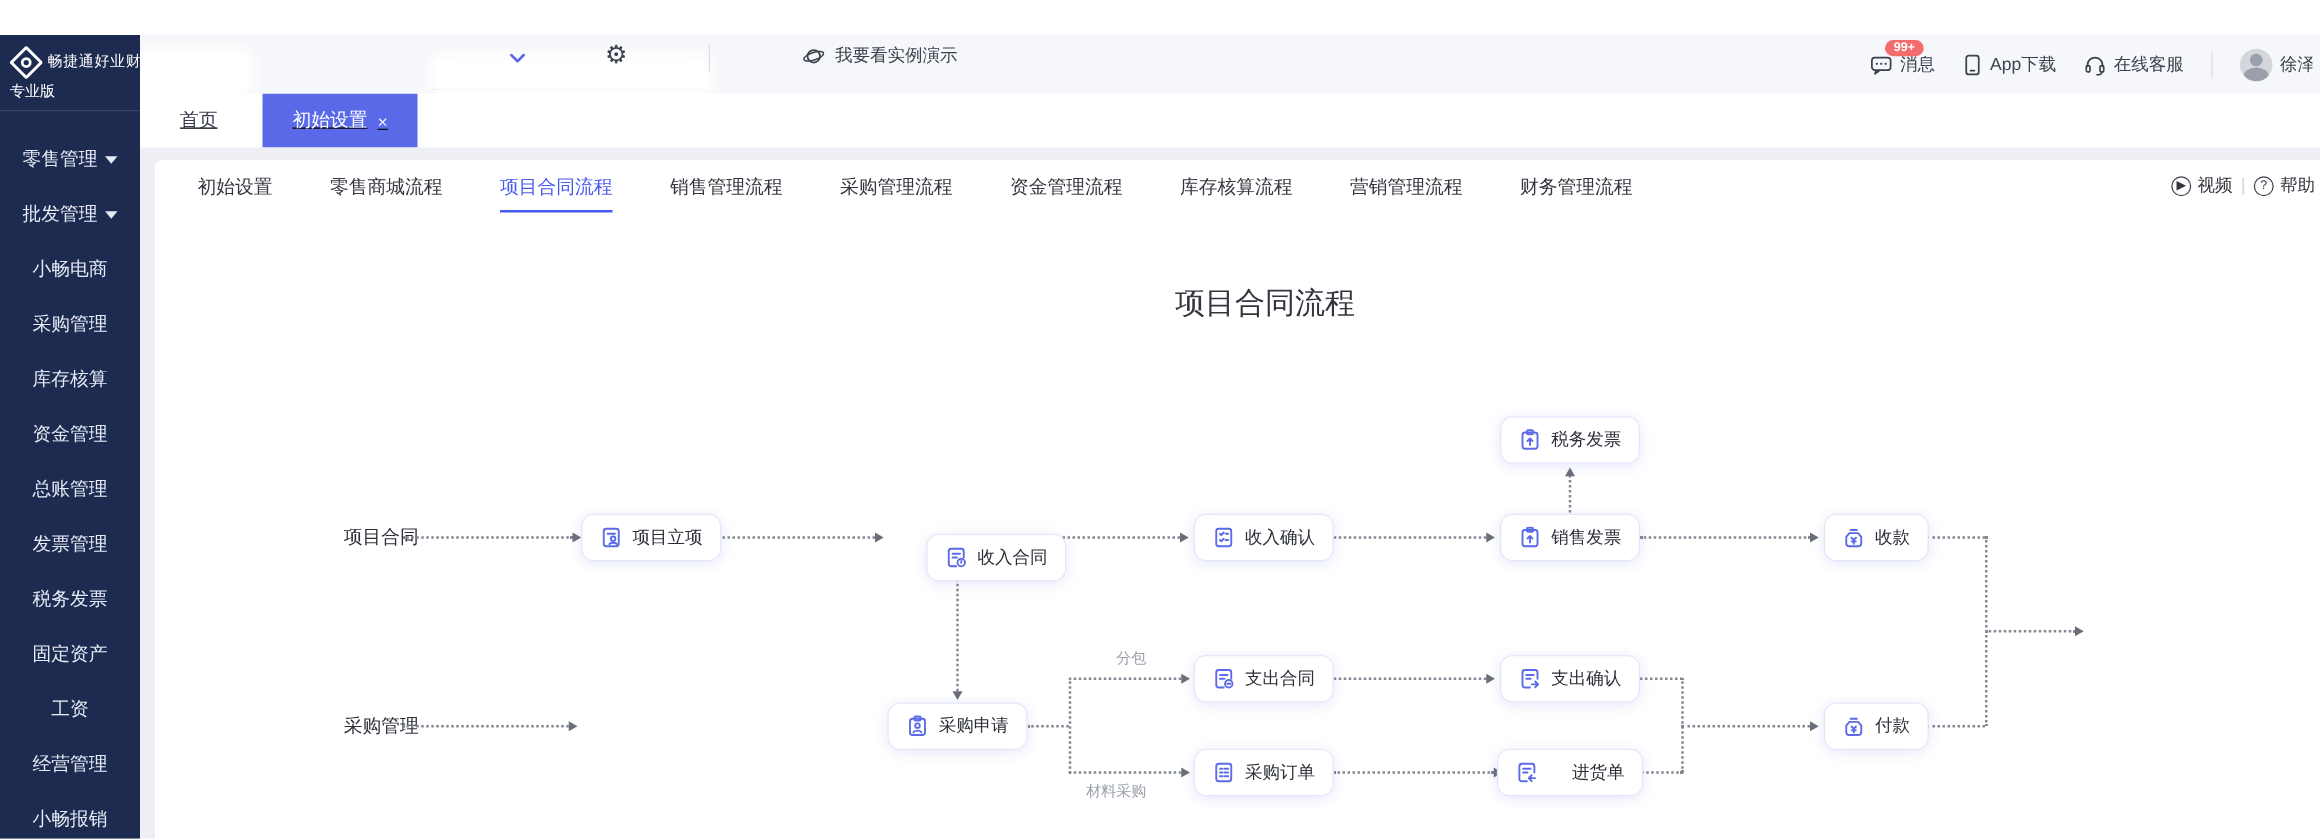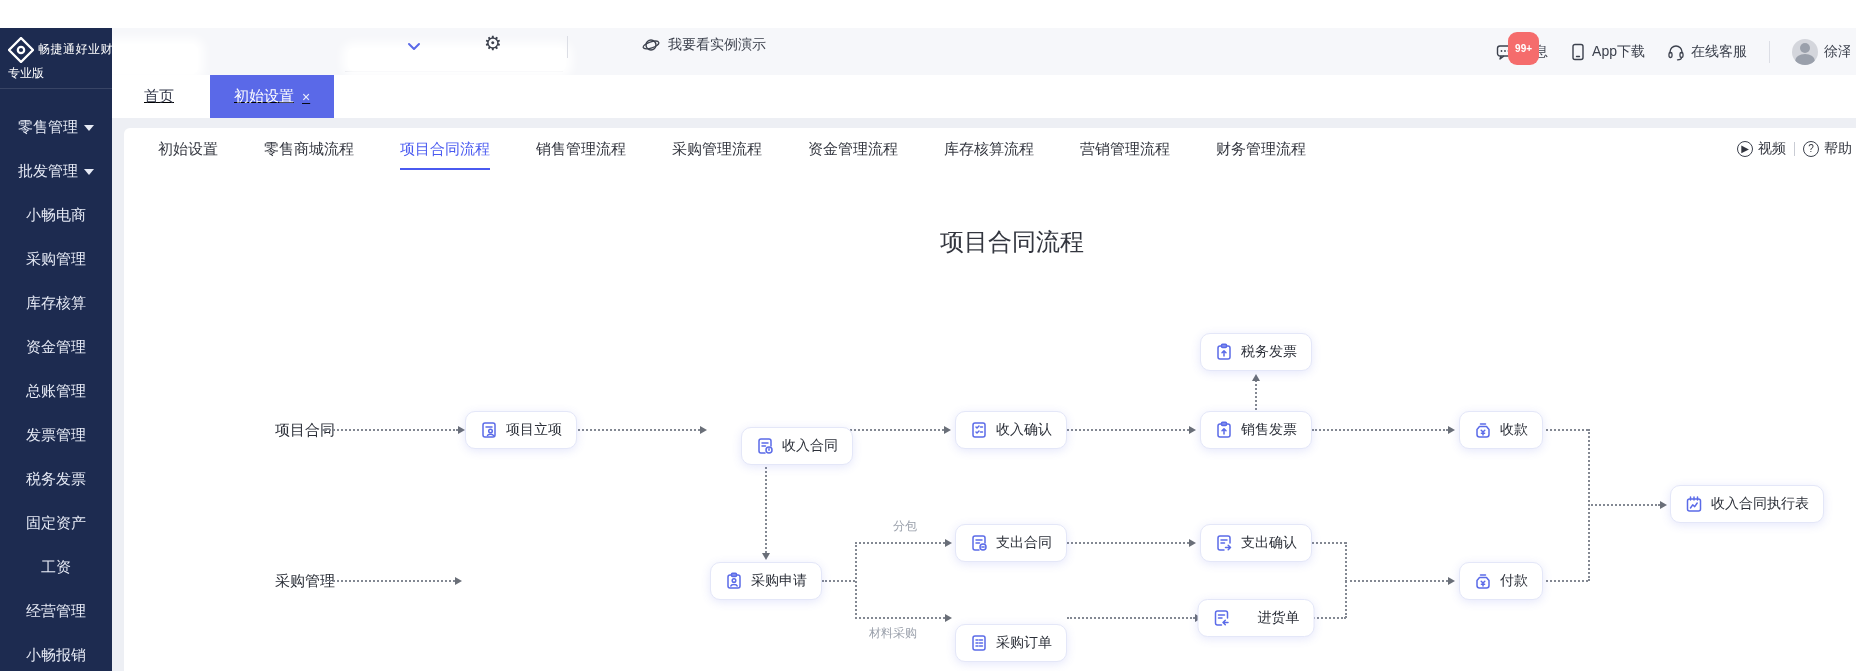--- a/index.html
+++ b/index.html
@@ -30,21 +30,21 @@
   .blur2 { left:236px; top:20px; width:218px; height:23px; }
   .chev { position:absolute; left:292px; top:9px; color:#5a69e8; }
   .gear { position:absolute; left:372px; top:3px; font-size:20px; cursor:pointer; color:#3c414d;
     font-family:"DejaVu Sans",sans-serif; }
   .hdiv { position:absolute; left:455px; top:8px; height:22px; border-left:1px solid #dcdee5; }
   .demo { position:absolute; left:530px; top:8px; display:flex; gap:8px; align-items:center; cursor:pointer; }
   .hdr-right { position:absolute; right:0; top:0; height:47px; display:flex; align-items:center;
     gap:22px; padding-right:6px; white-space:nowrap; overflow:hidden; }
   .hbtn { display:flex; align-items:center; gap:6px; cursor:pointer; position:relative; }
   .badge { position:absolute; top:-11px; left:12px; background:#f56c6c; color:#fff; font-size:10px;
-    padding:11px 7px; border-radius:9px; font-weight:bold; }
+    padding:1px 7px; border-radius:9px; font-weight:bold; }
   .vdiv { height:22px; border-left:1px solid #dcdee5; }
   .avatar { width:26px; height:26px; border-radius:50%; background:#d4d6dc; position:relative;
     overflow:hidden; flex:0 0 auto; cursor:pointer; }
   .avatar::before { content:""; position:absolute; left:8px; top:4px; width:10px; height:10px;
     border-radius:50%; background:#9aa0ab; }
   .avatar::after { content:""; position:absolute; left:3px; top:15px; width:20px; height:14px;
     border-radius:50%; background:#9aa0ab; }
   .uname { max-width:26px; overflow:hidden; }
 
   
@@ -365,21 +365,21 @@
     </div>
     <div class="node" style="left:1256px; top:543px;">
       <svg class="nico" width="18" height="18" viewBox="0 0 18 18">
         <path d="M15 9V4a2 2 0 0 0-2-2H5a2 2 0 0 0-2 2v10a2 2 0 0 0 2 2h4"></path>
         <line x1="6" y1="6" x2="12" y2="6"></line>
           <line x1="6" y1="9" x2="9.5" y2="9"></line>
         <path d="M10.5 13.5h5M13.2 11.2l2.3 2.3-2.3 2.3"></path>
       </svg>
       <span>支出确认</span>
     </div>
-    <div class="node" style="left:1011px; top:643px;">
+    <div class="node" style="left:1011px; top:618px;">
       <svg class="nico" width="18" height="18" viewBox="0 0 18 18">
         <rect x="3" y="2" width="12" height="14" rx="2"></rect>
         <line x1="6" y1="6" x2="8" y2="6"></line>
           <line x1="9.5" y1="6" x2="12.5" y2="6"></line>
         <line x1="6" y1="9" x2="8" y2="9"></line>
           <line x1="9.5" y1="9" x2="12.5" y2="9"></line>
         <line x1="6" y1="12" x2="8" y2="12"></line>
           <line x1="9.5" y1="12" x2="12.5" y2="12"></line>
       </svg>
       <span>采购订单</span>
@@ -394,26 +394,16 @@
       <span>进货单</span>
     </div>
     <div class="node" style="left:1501px; top:581px;">
       <svg class="nico" width="18" height="18" viewBox="0 0 18 18">
         <path d="M5.5 5.5h7l2.5 3v5a2.5 2.5 0 0 1-2.5 2.5H5.5A2.5 2.5 0 0 1 3 13.5v-5z"></path>
         <path d="M6.5 3h5"></path>
           <path d="M7.2 9.2L9 11l1.8-1.8M9 11v3M7.4 12.2h3.2"></path>
       </svg>
       <span>付款</span>
     </div>
-    <div class="node" style="left:1747px; top:504px;">
-      <svg class="nico" width="18" height="18" viewBox="0 0 18 18">
-        <rect x="2.5" y="4" width="13" height="12" rx="2"></rect>
-        <line x1="5.5" y1="2" x2="5.5" y2="5"></line>
-          <line x1="9" y1="2" x2="9" y2="5"></line>
-          <line x1="12.5" y1="2" x2="12.5" y2="5"></line>
-        <path d="M5.5 13l2.2-3.2 2 1.8 2.5-3.6"></path>
-      </svg>
-      <span>收入合同执行表</span>
-    </div>
   </div>
 
   <div class="blur-box" style="left:106px; top:44px; width:92px; height:30px;"></div>
 </div>
 
 </body></html>

